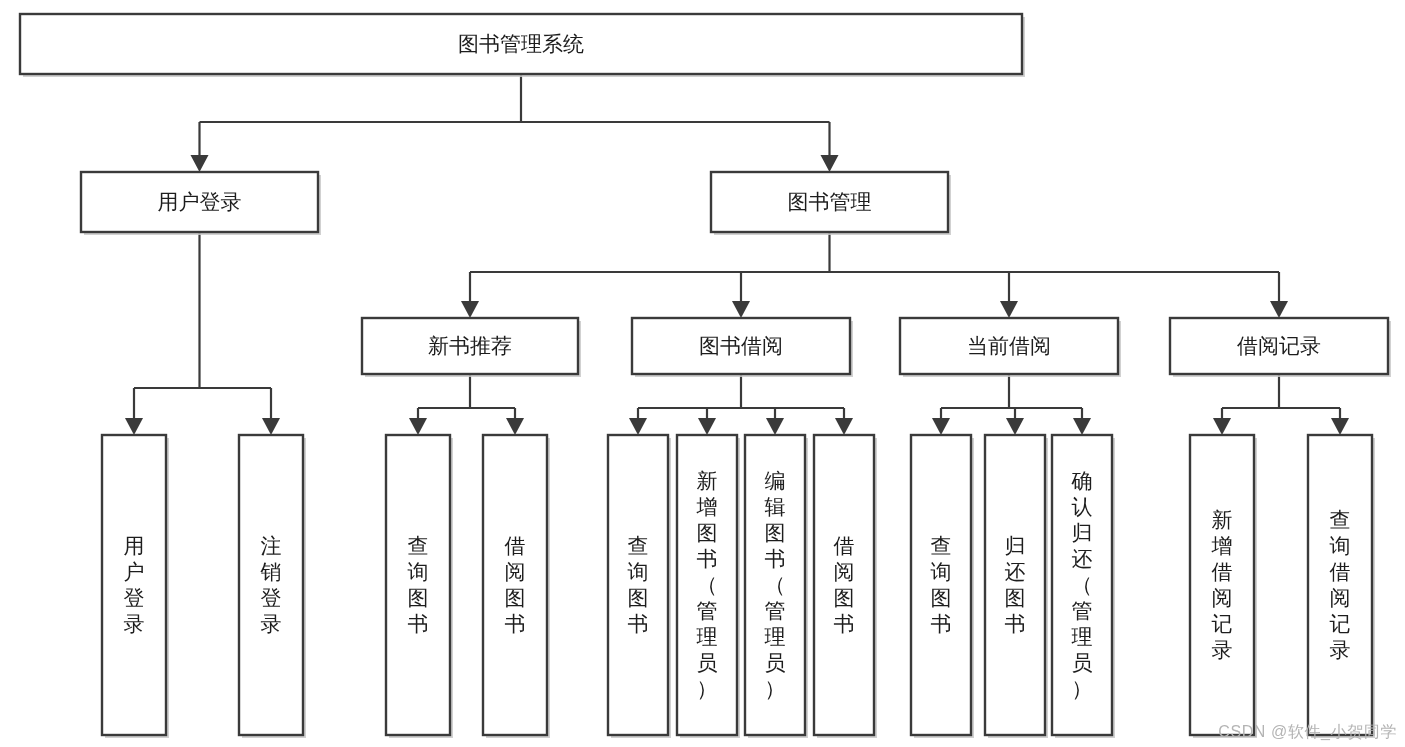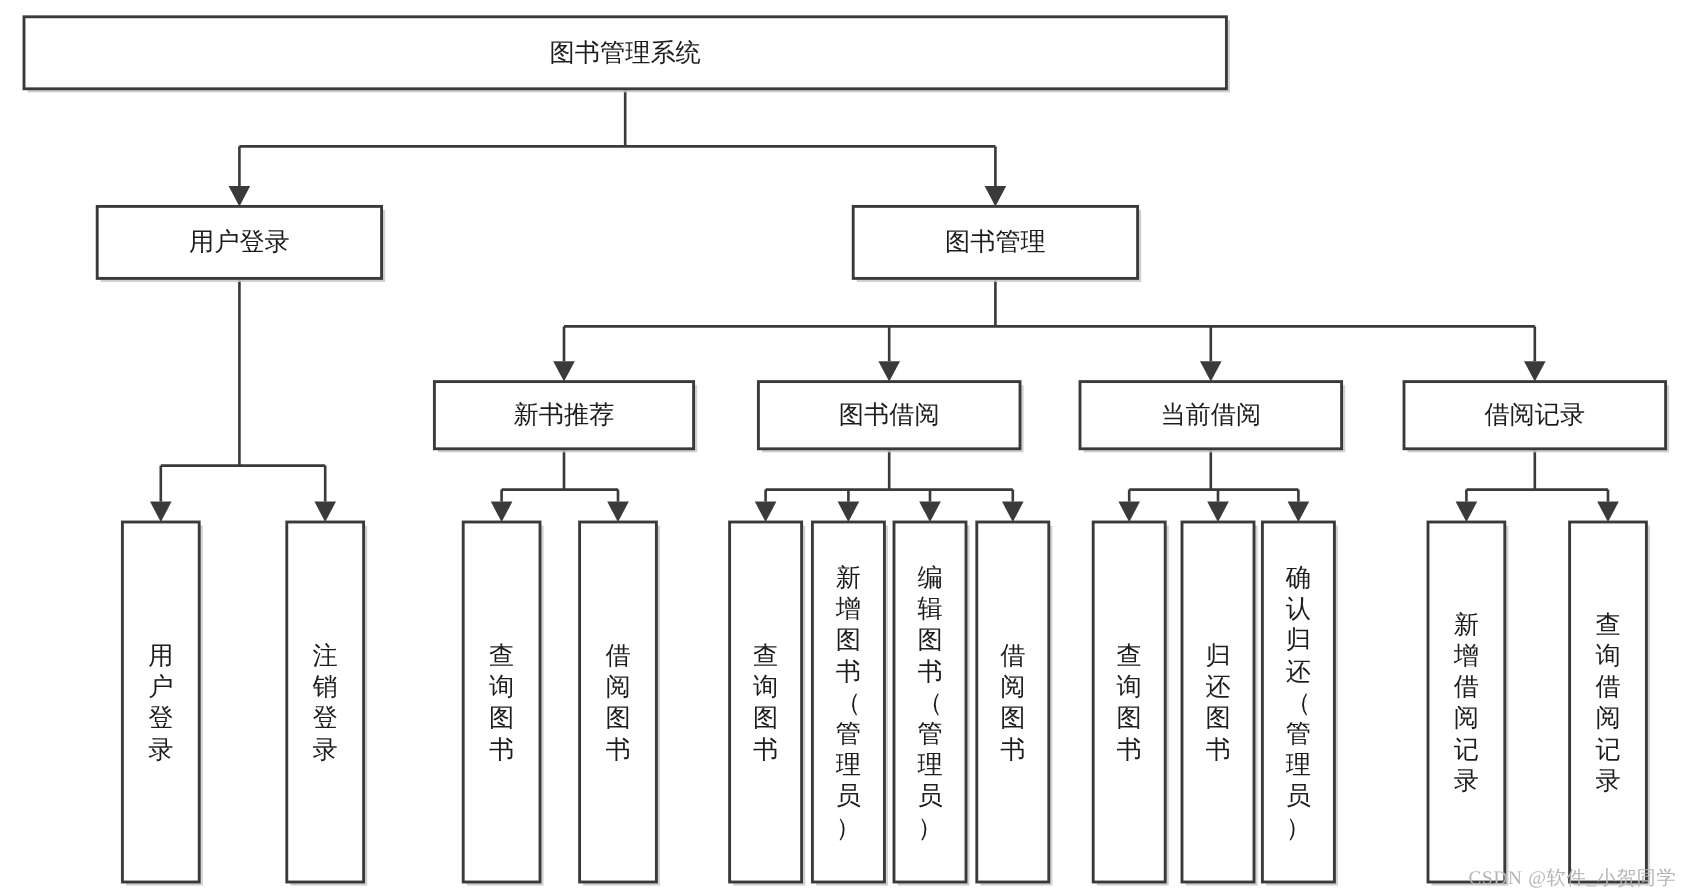--- a/index.html
+++ b/index.html
@@ -59,21 +59,21 @@
   .node-label-v {
     font-family: "DejaVu Sans", "Liberation Sans", sans-serif;
     font-size: 21px;
     fill: #1d1d1d;
     text-anchor: middle;
   }
   .watermark {
     position: absolute;
     right: 8px;
     bottom: 4px;
-    font-family: Liberation Serif, serif;
+    font-family: Liberation Sans, sans-serif;
     font-size: 16px;
     color: #b4b4b4;
     letter-spacing: 0.6px;
     white-space: nowrap;
     user-select: none;
   }
 </style>
 </head>
 <body>
 

